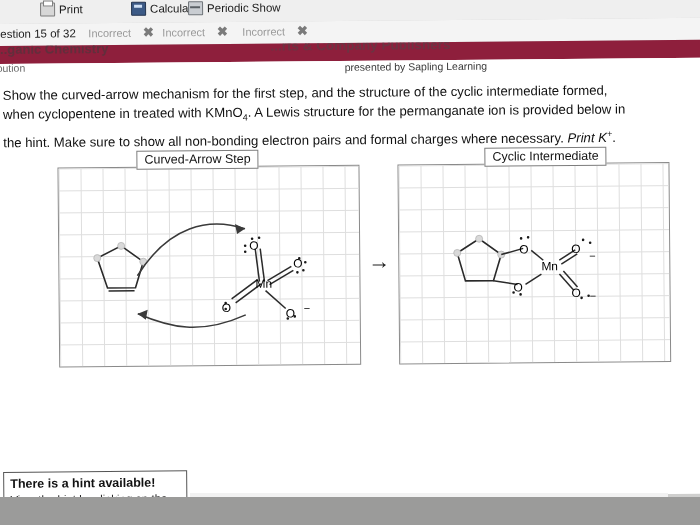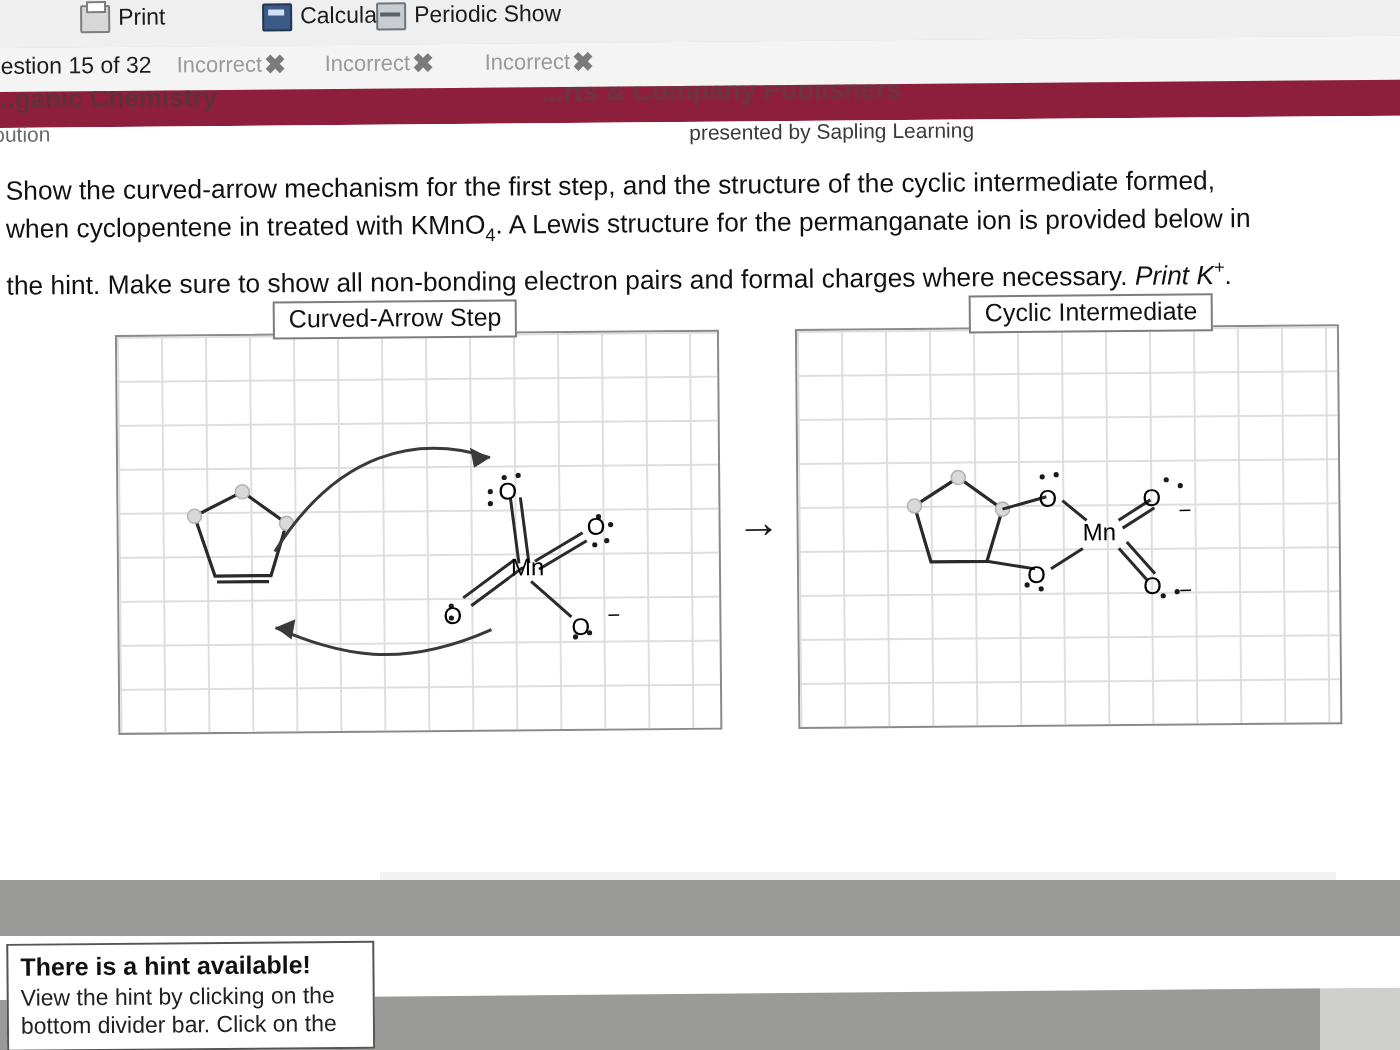--- a/index.html
+++ b/index.html
@@ -12,21 +12,21 @@
     height: 525px;
     overflow: hidden;
     font-family: "Liberation Sans", sans-serif;
     position: relative;
   }
 
   
   #screen {
     position: absolute;
     left: 0; top: 0;
-    width: 700px; height: 468px;
+    width: 700px; height: 525px;
     background: #8e8e8d;
   }
 
   
   #sheet {
     position: absolute;
     left: -6px;
     top: 0px;
     width: 706px;
     height: 500px;
@@ -111,21 +111,21 @@
     font-size: 11.5px;
     color: #1c1c1c;
   }
   .attempt {
     position: absolute;
     top: 4px;
     font-size: 11px;
     color: #9a9a9a;
     display: flex;
     align-items: center;
-    gap: 1px;
+    gap: 12px;
   }
   .xmark {
     color: #7b7b7b;
     font-size: 13px;
     font-weight: bold;
     line-height: 10px;
   }
 
   
   #banner {

